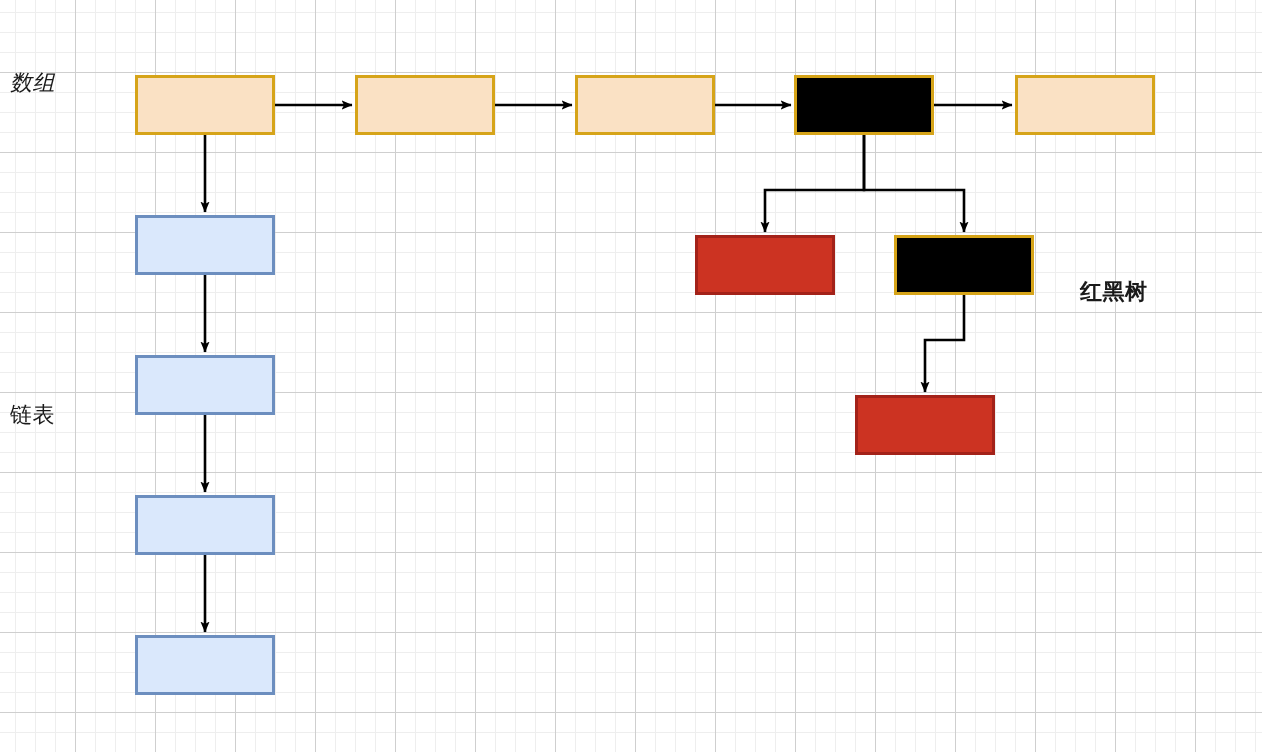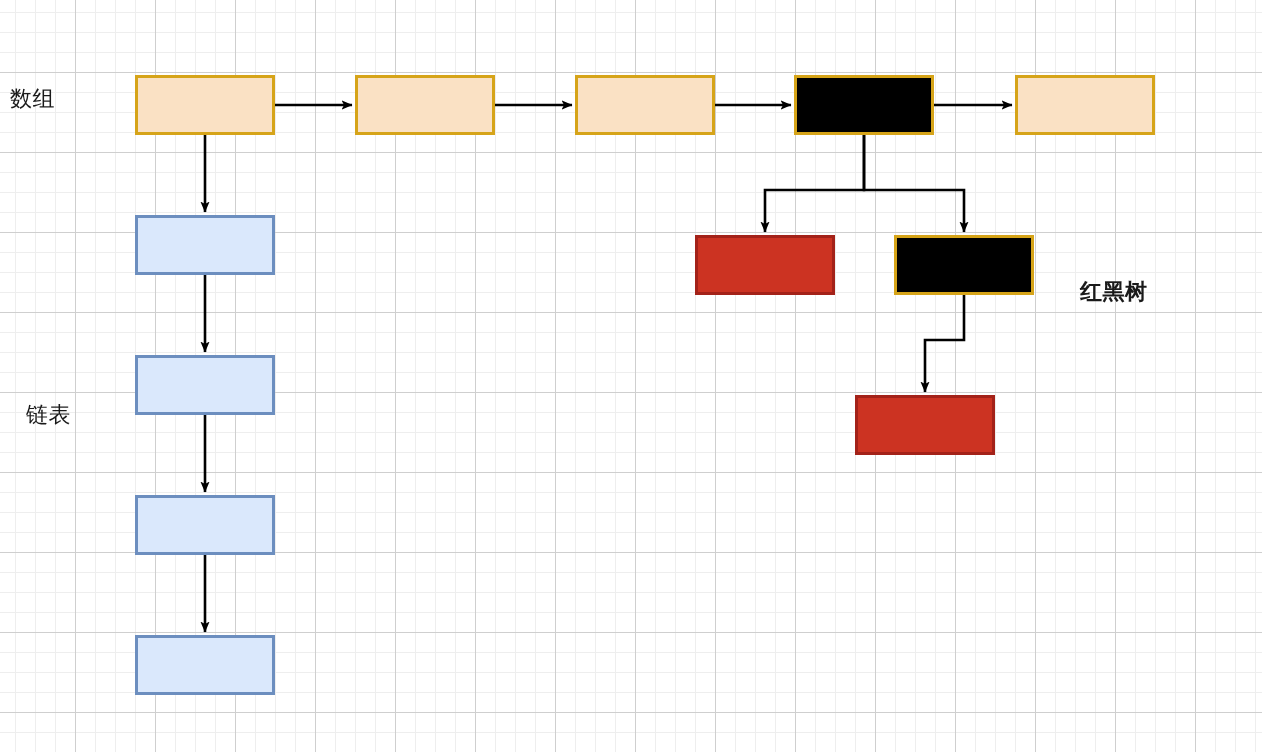--- a/index.html
+++ b/index.html
@@ -80,22 +80,22 @@
       <path d="M 205,555 L 205,632"></path>
 
       <path d="M 864,135 L 864,190 L 765,190 L 765,232"></path>
 
       <path d="M 864,135 L 864,190 L 964,190 L 964,232"></path>
 
       <path d="M 964,295 L 964,340 L 925,340 L 925,392"></path>
     </g>
   </svg>
 
-  <div class="label" style="left:10px; top:84px;">数组</div>
-  <div class="label" style="left:26px; top:400px;">链表</div>
+  <div class="label" style="left:10px; top:68px;font-style:italic;">数组</div>
+  <div class="label" style="left:10px; top:400px;">链表</div>
   <div class="label" style="left:1080px; top:277px;font-weight:bold;">红黑树</div>
 
   <div class="node" style="left:135px; top:75px; width:140px; height:60px; background:#FAE1C4; border-color:#D6A419;"></div>
   <div class="node" style="left:355px; top:75px; width:140px; height:60px; background:#FAE1C4; border-color:#D6A419;"></div>
   <div class="node" style="left:575px; top:75px; width:140px; height:60px; background:#FAE1C4; border-color:#D6A419;"></div>
   <div class="node" style="left:794px; top:75px; width:140px; height:60px; background:#000000; border-color:#D6A419; color:#ffffff;"></div>
   <div class="node" style="left:1015px; top:75px; width:140px; height:60px; background:#FAE1C4; border-color:#D6A419;"></div>
 
   <div class="node" style="left:135px; top:215px; width:140px; height:60px; background:#DAE8FC; border-color:#6C8EBF;"></div>
   <div class="node" style="left:135px; top:355px; width:140px; height:60px; background:#DAE8FC; border-color:#6C8EBF;"></div>

